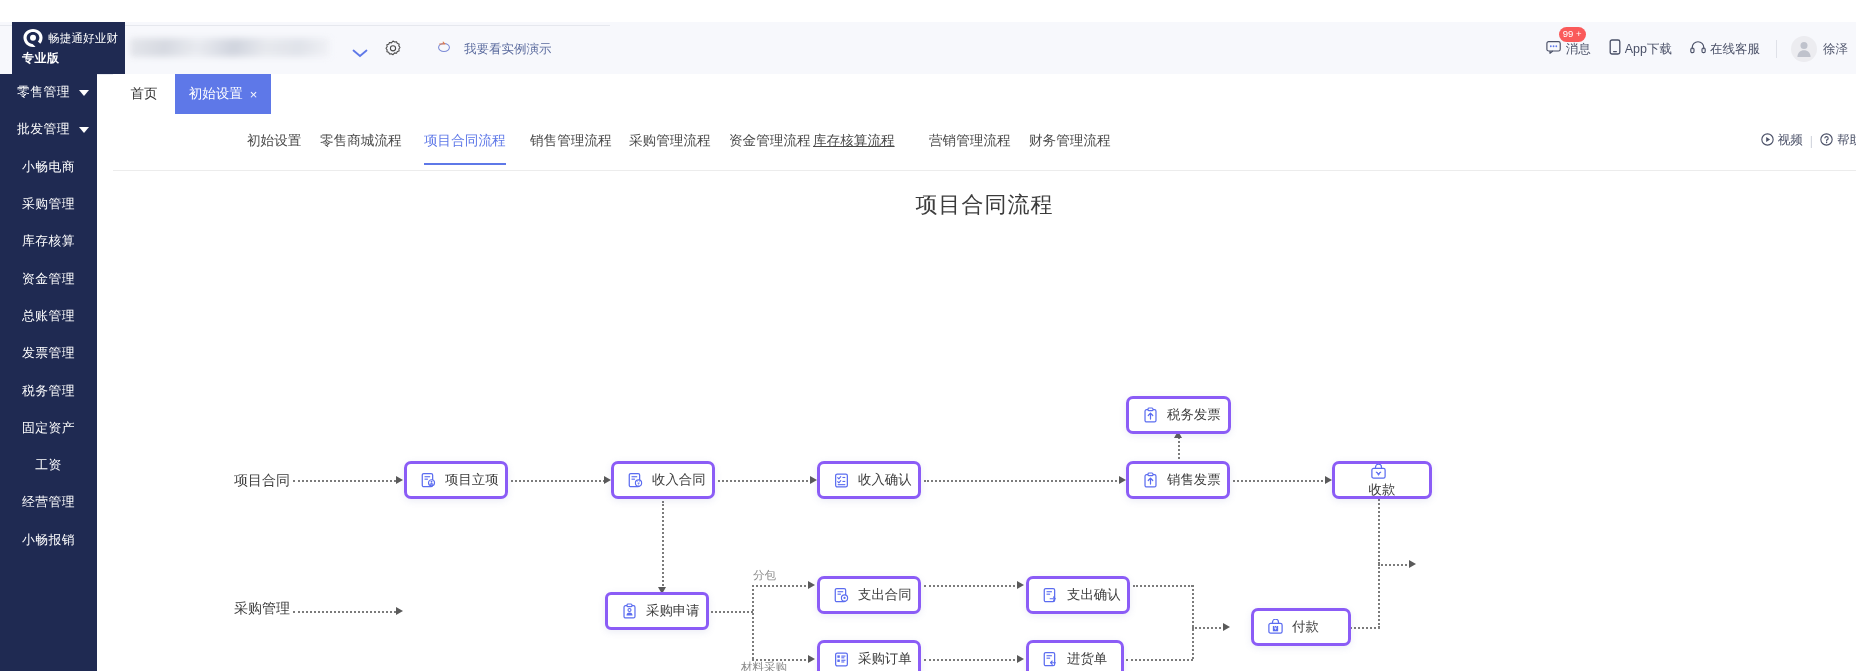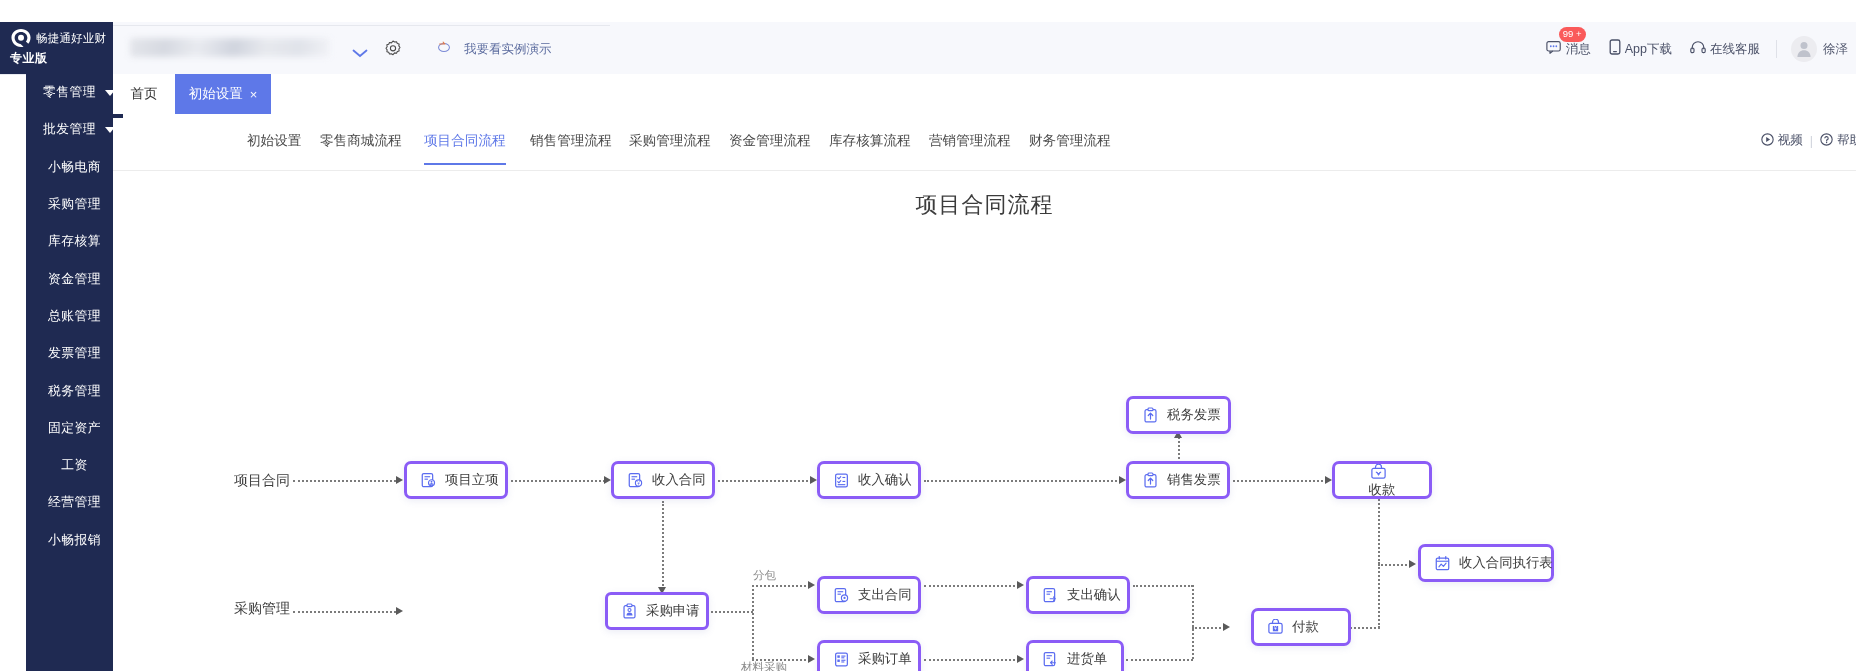--- a/index.html
+++ b/index.html
@@ -6,21 +6,21 @@
   body{
     width:1856px;height:671px;overflow:hidden;
     font-family:"Liberation Sans","DejaVu Sans",sans-serif;
     background:#ffffff;color:#333;
     -webkit-font-smoothing:antialiased;
   }
   .app{position:relative;width:1856px;height:671px;}
 
   
   .topbar{position:absolute;left:0;top:22px;width:1856px;height:52px;background:#f7f8fc;border-bottom:1px solid #e8eaf0;}
-  .brand{position:absolute;left:0;top:22px;width:113px;height:52px;background:#1f2a52;z-index:5;}
+  .brand{position:absolute;left:12px;top:22px;width:113px;height:52px;background:#1f2a52;z-index:5;}
   .brand-row{position:absolute;left:10px;top:6px;display:flex;align-items:center;gap:4px;}
   .brand-logo{width:22px;height:20px;flex:0 0 auto;}
   .brand-name{font-size:11.5px;color:#ffffff;white-space:nowrap;letter-spacing:.2px;}
   .brand-sub{position:absolute;left:10px;top:28px;font-size:12px;color:#ffffff;font-weight:bold;letter-spacing:.5px;}
 
   .org-field{position:absolute;left:130px;top:38px;width:228px;height:20px;}
   .org-blur{position:absolute;left:0;top:0;width:200px;height:19px;
      background:linear-gradient(100deg,#e3e5ea 0%,#d5d8e0 18%,#e9ebf0 34%,#cfd3dd 52%,#e7e9ee 68%,#dfe2e9 84%,#f2f3f7 100%);
      filter:blur(3px);border-radius:2px;opacity:.95;}
   .org-underline{position:absolute;left:0;top:25px;width:610px;height:1px;background:#e6e8ee;}
@@ -34,21 +34,21 @@
   .hr-item{display:flex;align-items:center;gap:4px;margin-left:18px;position:relative;cursor:pointer;}
   .hr-item .lbl{font-size:12.5px;color:#4b5168;white-space:nowrap;}
   .badge{position:absolute;left:13px;top:-13px;background:#fa5a5a;color:#fff;font-size:9.5px;
      line-height:1;padding:2.5px 4px 3px 4px;border-radius:8px;white-space:nowrap;font-weight:normal;}
   .hr-sep{width:1px;height:18px;background:#dfe1e8;margin-left:16px;}
   .avatar{width:26px;height:26px;border-radius:50%;background:#ececf0;margin-left:14px;position:relative;flex:0 0 auto;}
   .avatar svg{position:absolute;left:5px;top:4px;}
   .uname{font-size:12.5px;color:#4b5168;margin-left:6px;white-space:nowrap;}
 
   
-  .sidebar{position:absolute;left:0;top:74px;width:97px;height:597px;background:#1f2a52;overflow:hidden;margin-left:26px;}
+  .sidebar{position:absolute;left:0;top:74px;width:97px;height:597px;background:#1f2a52;overflow:hidden;}
   .side-item{height:37.3px;display:flex;align-items:center;justify-content:center;position:relative;cursor:pointer;}
   .side-item .lbl{font-size:12.8px;color:#ffffff;letter-spacing:.4px;}
   .side-item .caret{position:absolute;right:8px;top:16px;width:0;height:0;
      border-left:5px solid transparent;border-right:5px solid transparent;border-top:6px solid #ffffff;}
   .side-item.has-caret .lbl{margin-right:10px;}
 
   
   .tabstrip{position:absolute;left:113px;top:74px;width:1743px;height:40px;background:#ffffff;}
   .tb{position:absolute;top:0;height:40px;display:flex;align-items:center;justify-content:center;cursor:pointer;font-size:13.5px;}
   .tb-home{left:0;width:62px;color:#333;}
@@ -259,21 +259,21 @@
           </span>
           <span>帮助</span>
         </div>
       </div>
     <div class="navtab" style="left: 134px;"><span>初始设置</span></div>
         <div class="navtab" style="left: 207px;"><span>零售商城流程</span></div>
         <div class="navtab active" style="left: 311px;"><span>项目合同流程</span><span class="ul"></span></div>
         <div class="navtab" style="left: 417px;"><span>销售管理流程</span></div>
         <div class="navtab" style="left: 516px;"><span>采购管理流程</span></div>
         <div class="navtab" style="left: 616px;"><span>资金管理流程</span></div>
-        <div class="navtab" style="left: 716px;"><span>库存核算流程</span></div>
+        <div class="navtab" style="left: 700px; text-decoration: underline;"><span>库存核算流程</span></div>
         <div class="navtab" style="left: 816px;"><span>营销管理流程</span></div>
         <div class="navtab" style="left: 916px;"><span>财务管理流程</span></div>
       </div>
 
     <div class="chart-title">项目合同流程</div>
 
     <div class="canvas" id="canvas">
 
       <div class="hline" style="left:180px;top:242px;width:103px;"></div>
       <div class="arrow-r" style="left:283px;top:238px;"></div>
@@ -436,25 +436,15 @@
         </div>
         <div class="node" style="left: 913px; top: 402px; width: 98px;">
           <span class="ico"><svg viewBox="0 0 18 18" width="17" height="17">
               <rect x="2.4" y="1.6" width="11" height="14" rx="1.6" fill="none" stroke="#5b6cf0" stroke-width="1.3"></rect>
               <line x1="4.8" y1="5" x2="10.5" y2="5" stroke="#5b6cf0" stroke-width="1.2"></line>
               <line x1="4.8" y1="7.6" x2="8.6" y2="7.6" stroke="#5b6cf0" stroke-width="1.2"></line>
               <path d="M14.2 12.4 h-5.2 M10.8 10.6 l-1.8 1.8 1.8 1.8" fill="none" stroke="#5b6cf0" stroke-width="1.2" stroke-linecap="round" stroke-linejoin="round"></path>
             </svg></span>
           <span class="lbl">进货单</span>
         </div>
-        <div class="node" style="left: 1305px; top: 306px; width: 136px;">
-          <span class="ico"><svg viewBox="0 0 18 18" width="17" height="17">
-              <rect x="2.4" y="3.2" width="13.2" height="12.4" rx="1.7" fill="none" stroke="#5b6cf0" stroke-width="1.3"></rect>
-              <line x1="2.4" y1="6.6" x2="15.6" y2="6.6" stroke="#5b6cf0" stroke-width="1.2"></line>
-              <line x1="5.6" y1="1.6" x2="5.6" y2="4.2" stroke="#5b6cf0" stroke-width="1.3" stroke-linecap="round"></line>
-              <line x1="12.4" y1="1.6" x2="12.4" y2="4.2" stroke="#5b6cf0" stroke-width="1.3" stroke-linecap="round"></line>
-              <path d="M5.2 12.6 L7.6 9.6 L10 12 L12.8 8.6" fill="none" stroke="#5b6cf0" stroke-width="1.2" stroke-linecap="round" stroke-linejoin="round"></path>
-            </svg></span>
-          <span class="lbl">收入合同执行表</span>
-        </div>
       </div>
   </div>
 </div>
 
 </body></html>

